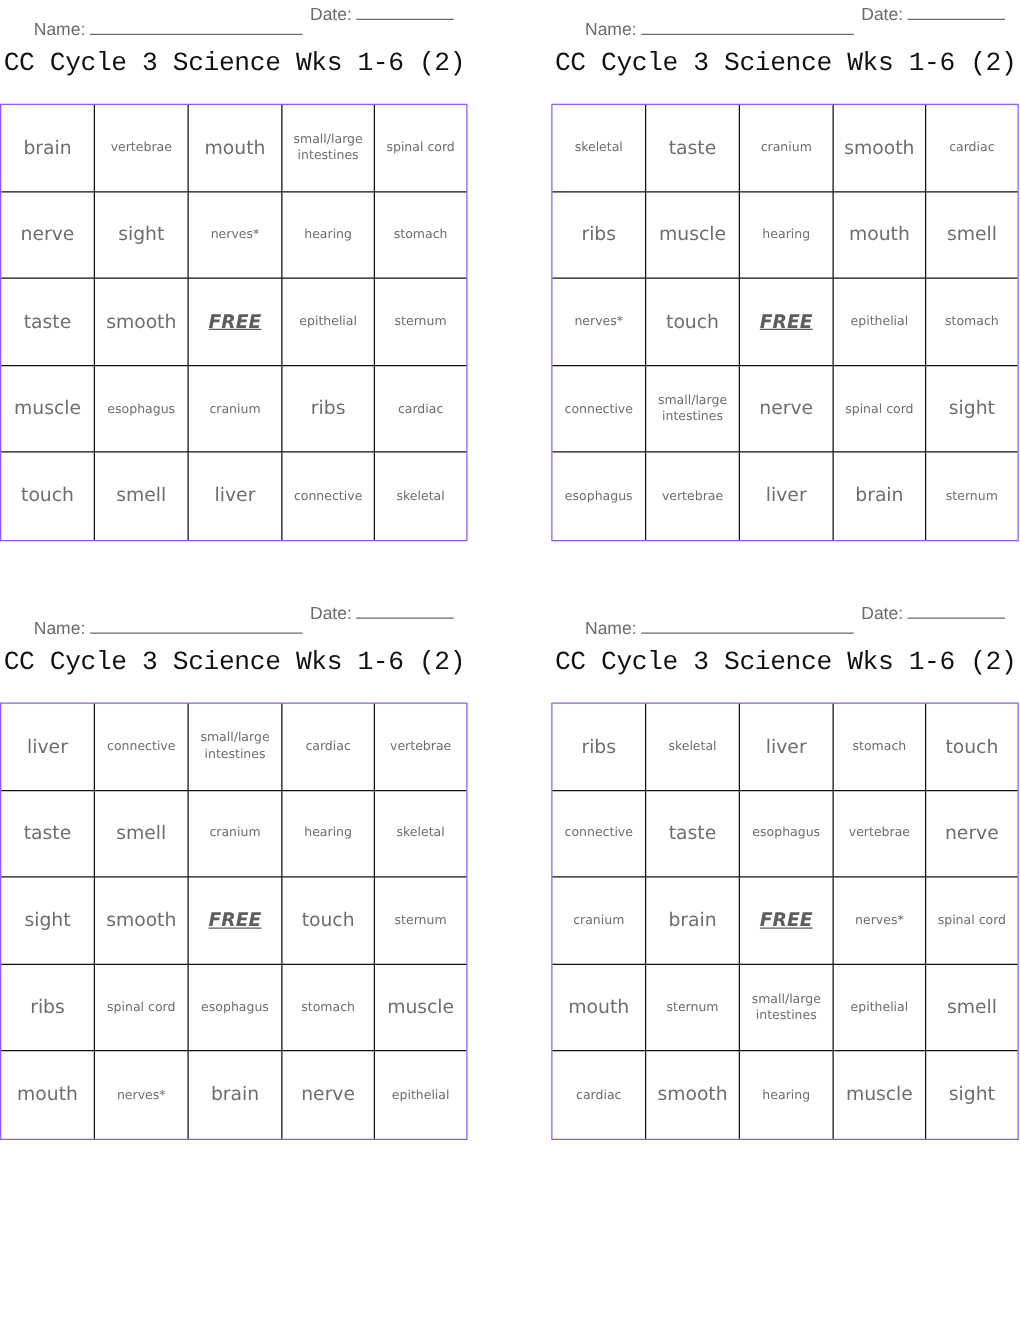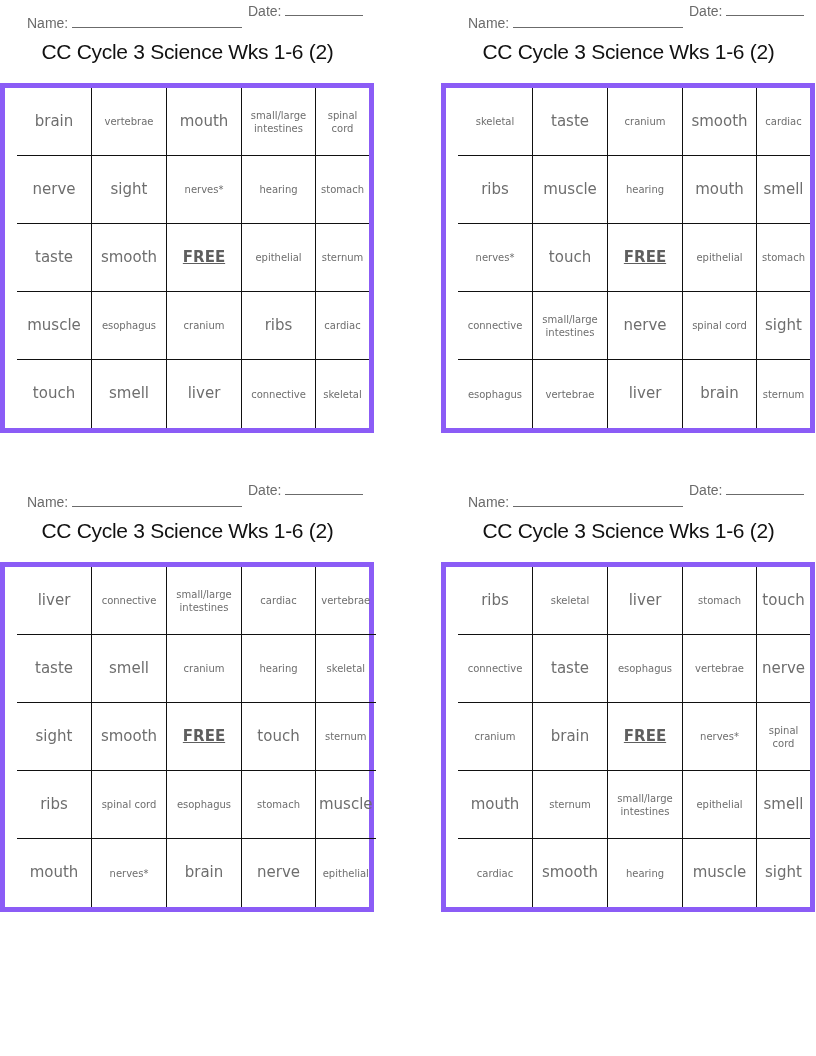--- a/index.html
+++ b/index.html
@@ -49,37 +49,36 @@
       margin-left: 4px;
     }
     .name-field .underline { width: 170px; }
     .date-field .underline { width: 78px; }
     .card-title {
       position: absolute;
       top: 40px;
       left: 0;
       width: 375px;
       text-align: center;
-      font-family: Liberation Sans, sans-serif;
+      font-family: Liberation Mono, monospace;
       font-size: 21px;
       color: #111111;
       letter-spacing: -0.3px;
     }
     .grid {
       position: absolute;
       top: 83px;
       left: 0;
       width: 374px;
       height: 350px;
-      border: 5px solid #8b5cf6;
+      border: 1px solid #8b5cf6;
       box-sizing: border-box;
       display: grid;
       grid-template-columns: 75px 75px 75px 74px 1fr;
       grid-template-rows: repeat(5, 1fr);
-      padding-left: 12px;
     }
     .cell {
       border-right: 1px solid #111111;
       border-bottom: 1px solid #111111;
       display: flex;
       align-items: center;
       justify-content: center;
       text-align: center;
       font-family: "DejaVu Sans", sans-serif;
       color: #6e6e6e;
@@ -89,20 +88,21 @@
     }
     .cell:nth-child(5n) { border-right: none; }
     .cell:nth-child(n+21) { border-bottom: none; }
     .cell.big { font-size: 15px; }
     .cell.small { font-size: 10px; }
     .cell.free {
       font-size: 15px;
       font-weight: bold;
       text-decoration: underline;
       color: #5e5e5e;
+      font-style: italic;
     }
   </style>
 </head>
 <body>
 
 <div class="card" style="left:0px; top:0px;">
   <div class="card-header">
     <span class="name-field"><span>Name:</span><span class="underline"></span></span>
     <span class="date-field"><span>Date:</span><span class="underline"></span></span>
   </div>

